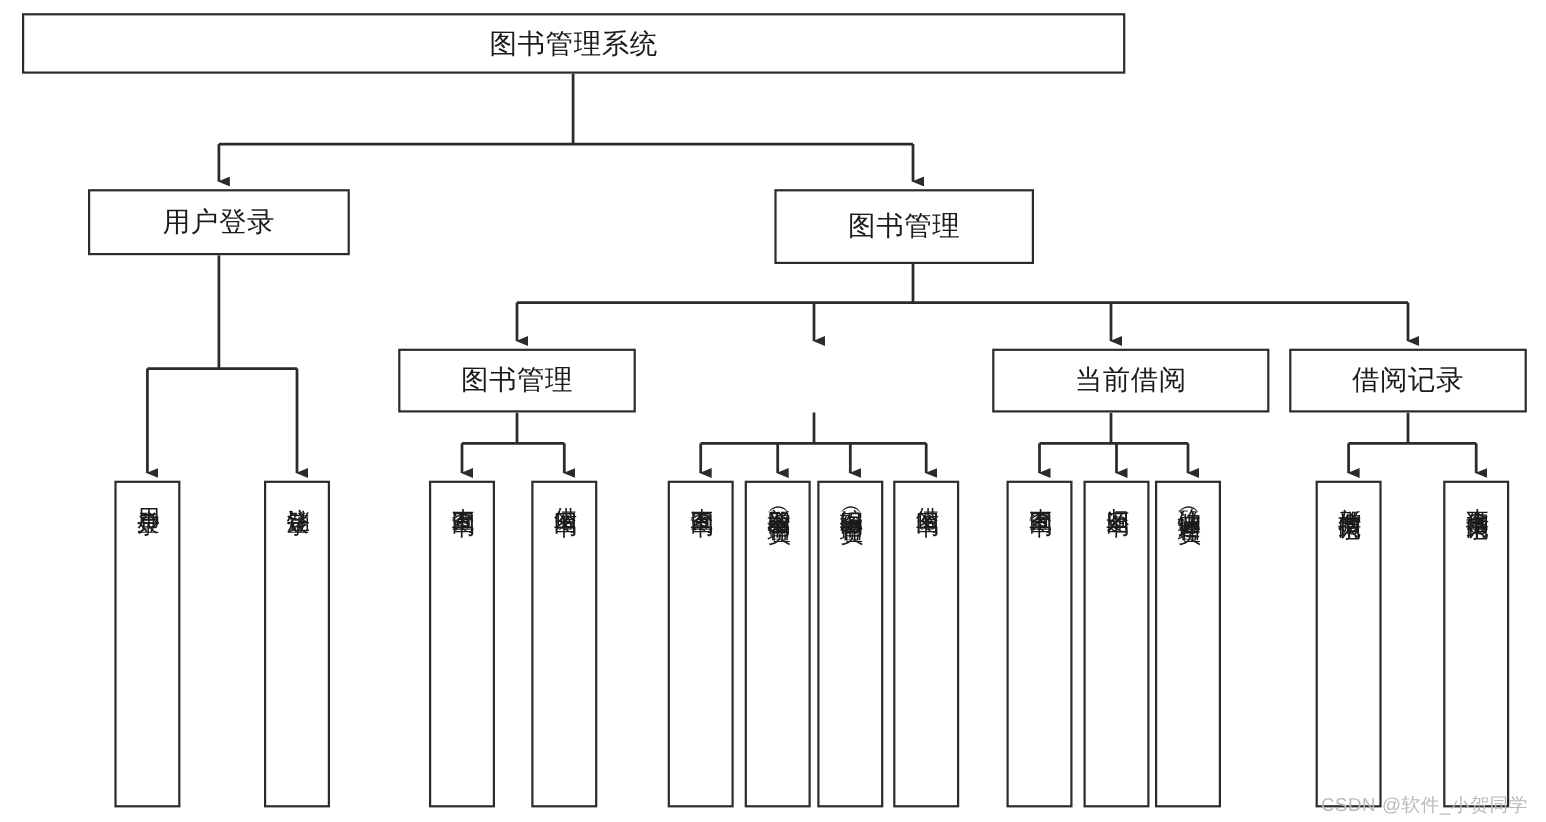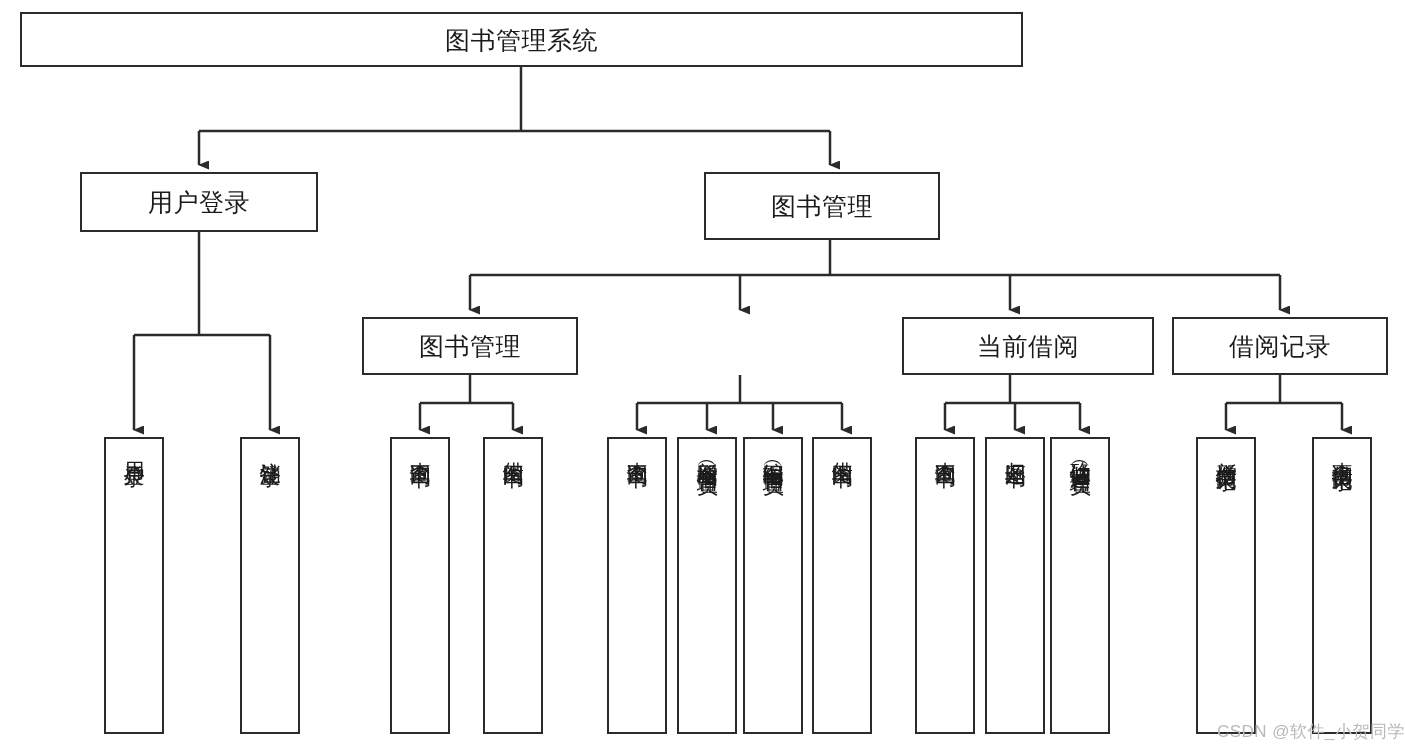--- a/index.html
+++ b/index.html
@@ -52,21 +52,21 @@
   .node.v .node-label {
     writing-mode: vertical-rl;
     text-orientation: upright;
     font-size: 21px;
     line-height: 1.25;
     letter-spacing: 2px;
     max-height: 100%;
   }
   #watermark {
     position: absolute;
-    right: 0;
+    right: 16px;
     bottom: 4px;
     font-size: 17px;
     color: #b9b9b9;
     letter-spacing: 0.5px;
     white-space: nowrap;
     z-index: 5;
     pointer-events: none;
   }
 </style>
 </head>

